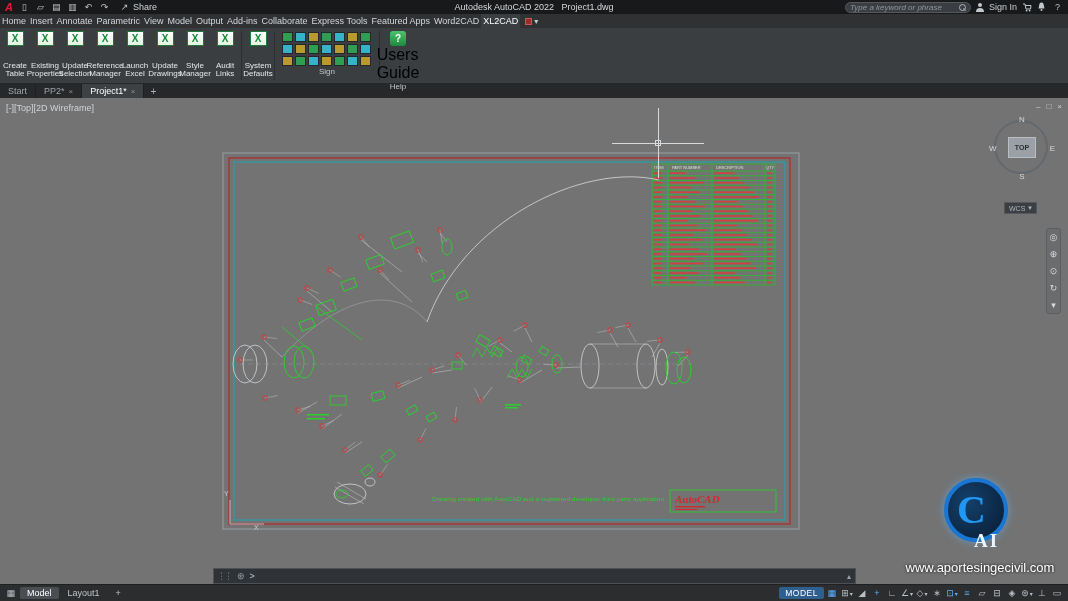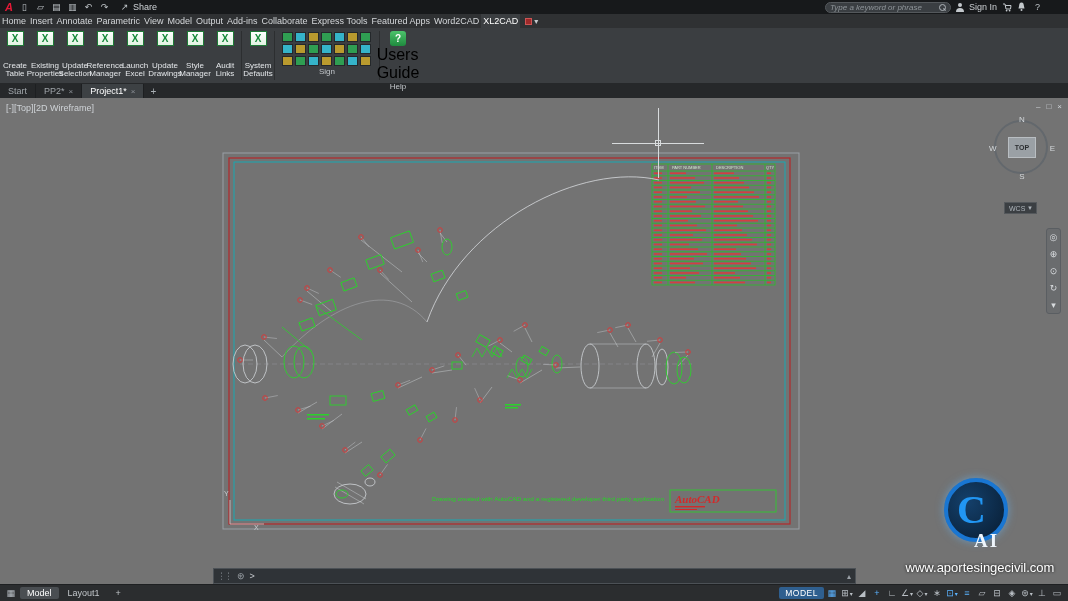--- a/index.html
+++ b/index.html
@@ -8,21 +8,21 @@
 
   
   .titlebar { position:absolute; top:0; left:0; right:0; height:14px; background:#17191b;
               display:flex; align-items:center; color:#c9cdd1; font-size:9px; z-index:60; }
   .tb-left { display:flex; align-items:center; gap:3px; padding-left:3px; }
   .acad-logo { color:#e51937; font-weight:bold; font-size:11px; line-height:11px; padding:0 2px; font-style:italic; }
   .qa-icon { width:13px; height:12px; display:flex; align-items:center; justify-content:center;
              font-size:9px; color:#bfc4c8; cursor:default; }
   .share-wrap { display:flex; align-items:center; gap:2px; color:#d0d4d8; margin-left:4px; }
   .tb-title { position:absolute; left:0; right:0; text-align:center; font-size:9px; color:#d6d9dc; pointer-events:none; }
-  .tb-right { margin-left:auto; display:flex; align-items:center; gap:5px; padding-right:24px; z-index:2; }
+  .tb-right { margin-left:auto; display:flex; align-items:center; gap:5px; padding-right:4px; z-index:2; }
   .search-box { display:flex; align-items:center; background:#3a3e42; border:1px solid #54585c;
                 border-radius:7px; height:11px; padding:0 4px; width:126px; }
   .search-box input { background:transparent; border:none; outline:none; color:#d8dbde; font-size:8px;
                       width:100%; font-family:"Liberation Sans",sans-serif; }
   .search-box input::placeholder { color:#8f959a; font-style:italic; }
   .mag { width:7px; height:7px; position:relative; flex:0 0 auto; margin-left:2px; }
   .mag::before { content:""; position:absolute; width:5px; height:5px; border:1px solid #aeb3b8; border-radius:50%; }
   .mag::after { content:""; position:absolute; width:3px; height:1px; background:#aeb3b8; transform:rotate(45deg); left:4px; top:5px; }
   .person { width:8px; height:9px; position:relative; }
   .person::before { content:""; position:absolute; left:2px; top:0; width:4px; height:4px; border-radius:50%; background:#c3c8cc; }
@@ -136,20 +136,23 @@
     <span class="qa-icon">▯</span>
     <span class="qa-icon">▱</span>
     <span class="qa-icon">▤</span>
     <span class="qa-icon">▥</span>
     <span class="qa-icon">↶</span>
     <span class="qa-icon">↷</span>
     <span class="share-wrap">
       <span class="qa-icon">↗</span>
       <span>Share</span>
     </span>
+  </div>
+  <div class="tb-title">
+    <span>Autodesk AutoCAD 2022</span>&nbsp;&nbsp;&nbsp;<span>Project1.dwg</span>
   </div>
   <div class="tb-right">
     <div class="search-box">
       <input type="text" placeholder="Type a keyword or phrase" style="">
       <span class="mag"></span>
     </div>
     <span class="person"></span>
     <span>Sign In</span>
     <svg class="tb-svg" width="10" height="10" viewBox="0 0 10 10">
       <path d="M1 2 H3 L4 7 H8.5 L9 3.5 H3.4" fill="none" stroke="#c3c8cc" stroke-width="1"></path>

